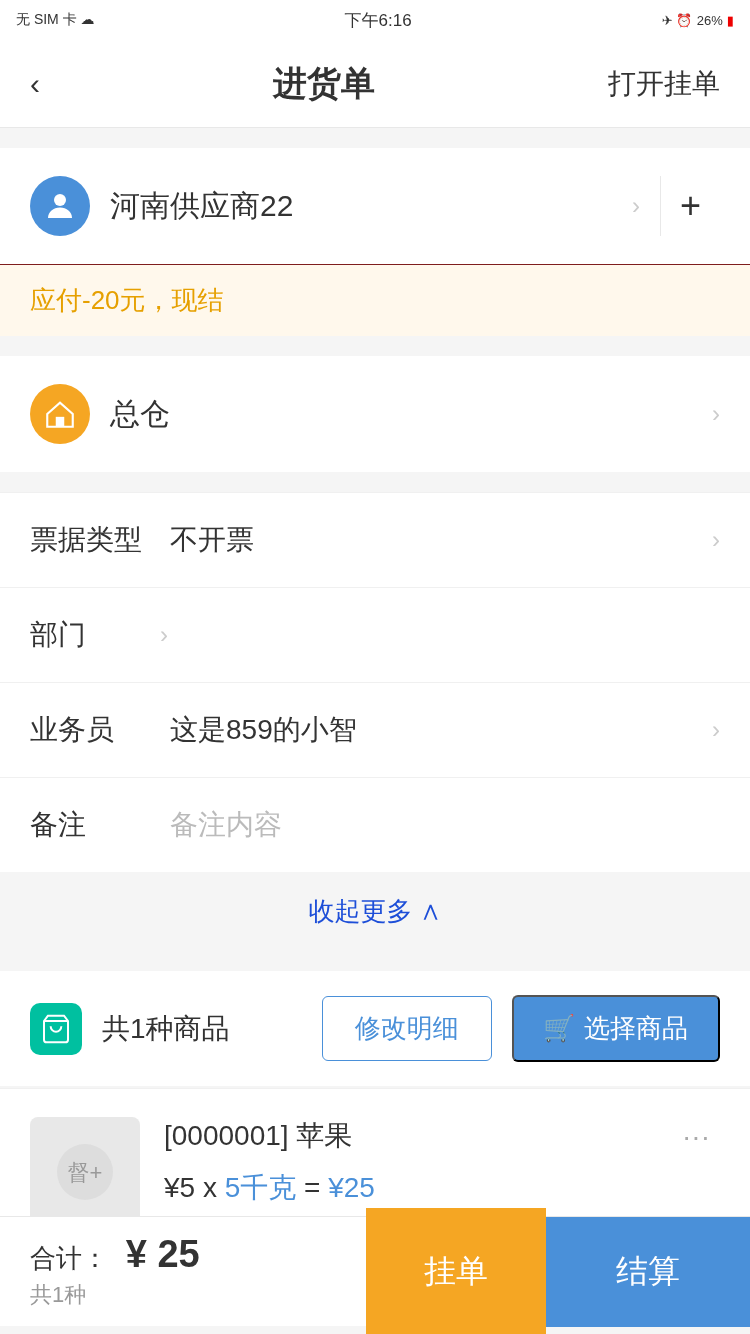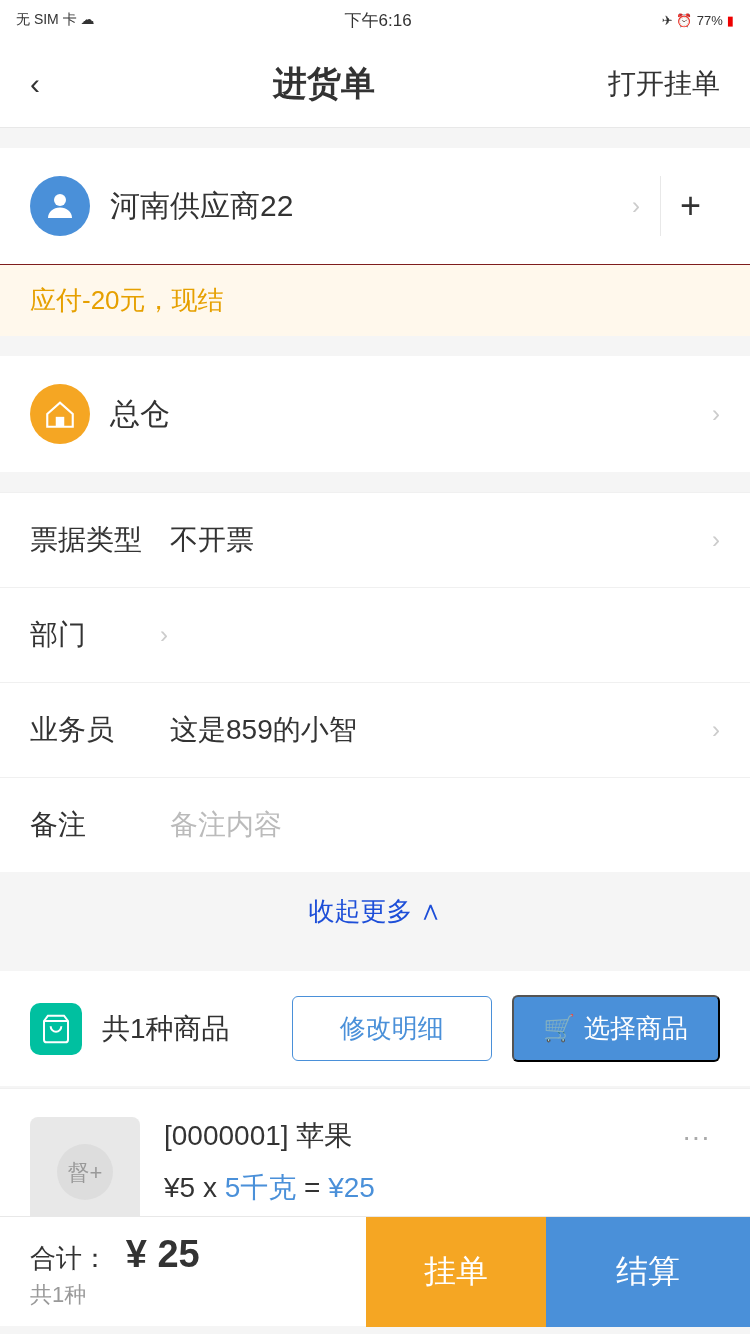--- a/index.html
+++ b/index.html
@@ -197,21 +197,21 @@
     }
     .products-count {
       flex: 1;
       font-size: 28px;
       color: #333;
     }
     .btn-outline {
       border: 1px solid #4a90d9;
       color: #4a90d9;
       background: #fff;
-      padding: 14px 47px;
+      padding: 14px 32px;
       border-radius: 6px;
       font-size: 26px;
       cursor: pointer;
     }
     .btn-solid {
       background: #4a90d9;
       color: #fff;
       padding: 14px 30px;
       border-radius: 6px;
       font-size: 26px;
@@ -292,21 +292,21 @@
       color: #333;
       margin-left: 10px;
     }
     .bottom-count {
       font-size: 22px;
       color: #999;
       margin-top: 4px;
     }
     .bottom-btn-hang {
       width: 180px;
-      height: 110px;
+      height: 127px;
       background: #f5a623;
       display: flex;
       align-items: center;
       justify-content: center;
       font-size: 32px;
       color: #fff;
       cursor: pointer;
     }
     .bottom-btn-settle {
       width: 204px;
@@ -327,21 +327,21 @@
 <body>
 
 <div class="status-bar">
   <div class="status-left">
     <span>无 SIM 卡 ☁</span>
   </div>
   <div class="status-center">下午6:16</div>
   <div class="status-right">
     <span>✈</span>
     <span>⏰</span>
-    <span>77%</span>
+    <span>26%</span>
     <span style="color:#e00;">▮</span>
   </div>
 </div>
 
 <div class="nav-bar">
   <div class="nav-back">‹</div>
   <div class="nav-title">进货单</div>
   <div class="nav-action">打开挂单</div>
 </div>
 

